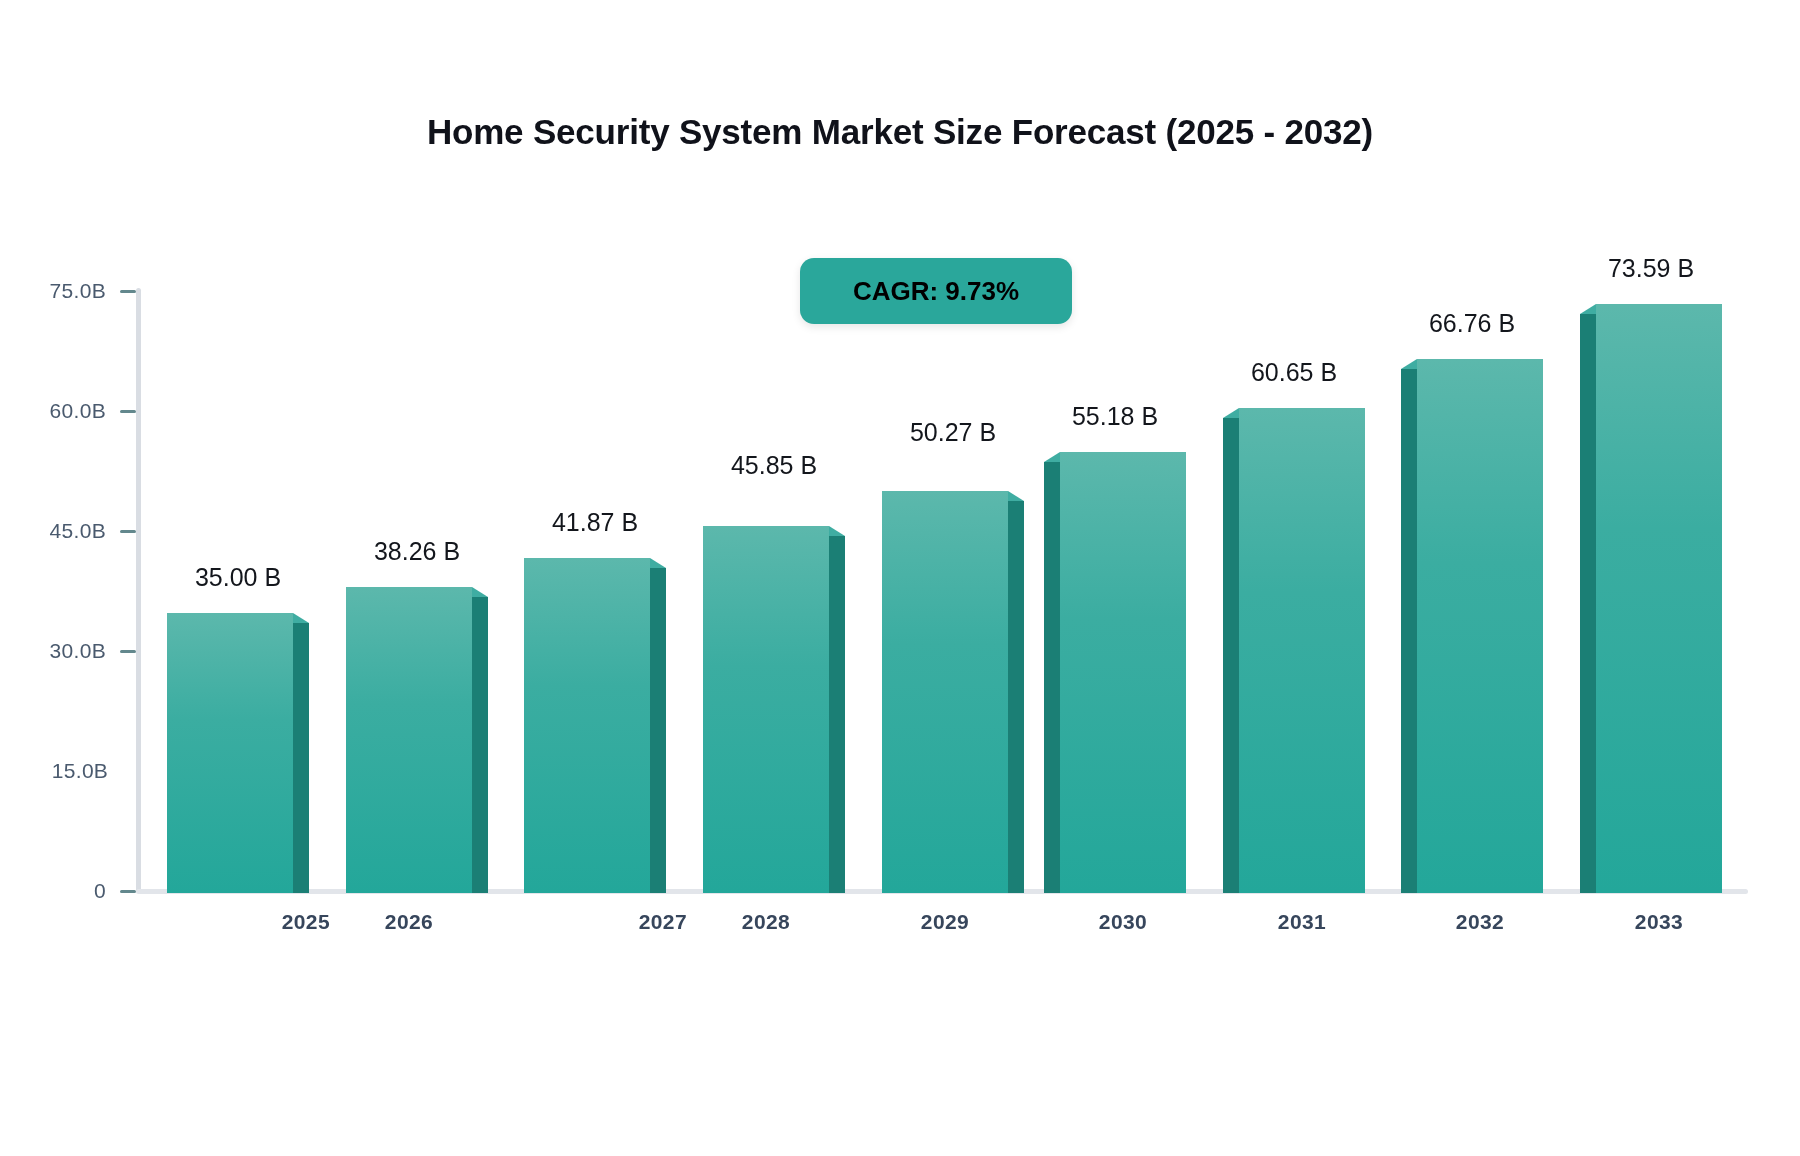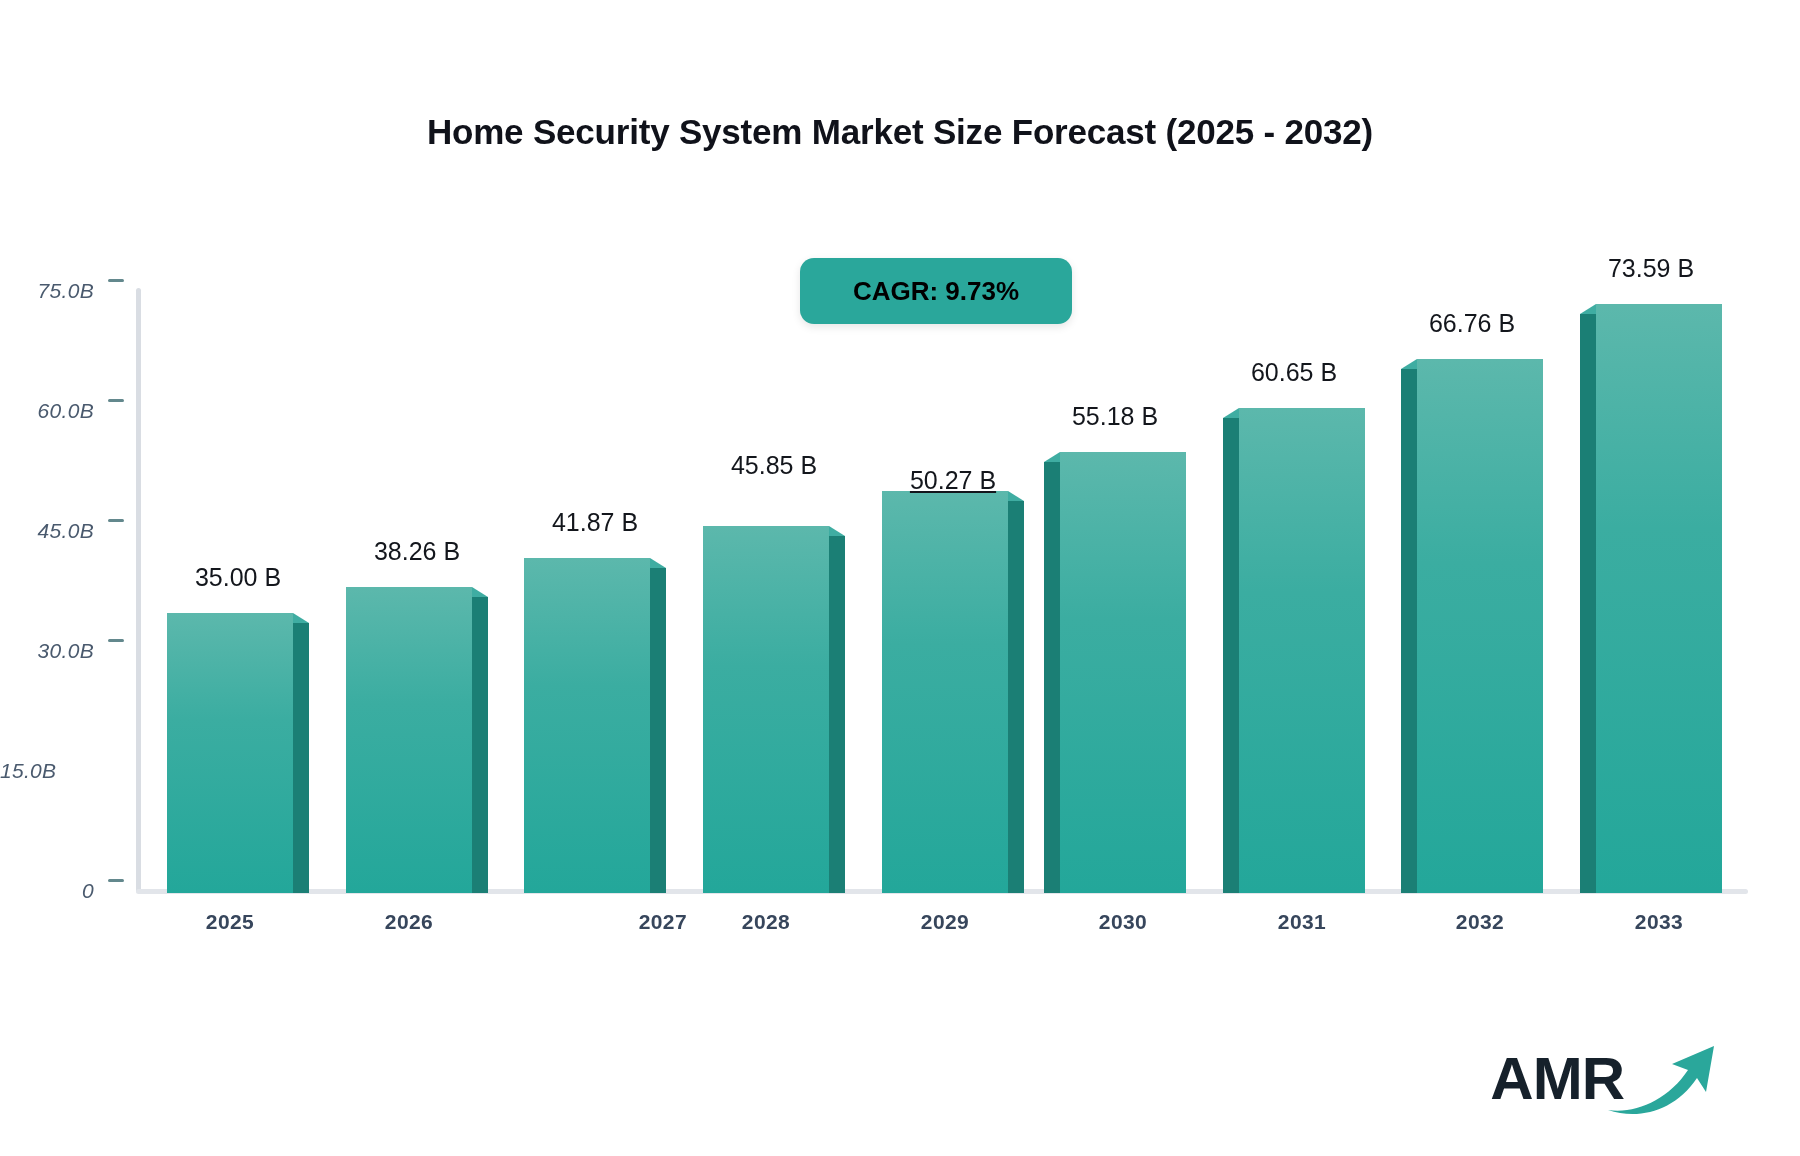--- a/index.html
+++ b/index.html
@@ -67,27 +67,26 @@
   }
   #x-axis-line {
     position: absolute;
     left: 136px; top: 889px;
     width: 1612px; height: 5px;
     background: #e2e5ea;
     border-radius: 3px;
   }
   .y-tick {
     position: absolute;
-    left: 0; width: 136px;
+    left: 12px; width: 136px;
     height: 24px;
     margin-top: -12px;
     display: flex;
-    align-items: flex-start;
+    align-items: center;
     justify-content: flex-end;
-    font-style: italic;
   }
   .y-tick .lbl {
     font-size: 21px;
     color: #4a5a6e;
     letter-spacing: 0.3px;
     white-space: nowrap;
   }
   .y-tick .dash {
     display: inline-block;
     width: 16px; height: 3px;
@@ -218,21 +217,21 @@
           <div class="bar-side" style="height: 356.8px; left: 126px;"></div>
           <div class="bar-top" style="bottom: 356.8px; left: 126px; border-bottom: 10px solid rgb(63, 173, 162); border-right: 16px solid transparent;"></div>
           <div class="bar-body" style="left: 0px; height: 366.8px;"></div>
         </div>
         <div class="bar-label" style="left: 674px; top: 451px;">45.85 B</div>
         <div class="bar-group" style="left: 882px; width: 142px; height: 402.16px;">
           <div class="bar-side" style="height: 392.16px; left: 126px;"></div>
           <div class="bar-top" style="bottom: 392.16px; left: 126px; border-bottom: 10px solid rgb(63, 173, 162); border-right: 16px solid transparent;"></div>
           <div class="bar-body" style="left: 0px; height: 402.16px;"></div>
         </div>
-        <div class="bar-label" style="left: 853px; top: 466px; text-decoration: underline;">50.27 B</div>
+        <div class="bar-label" style="left: 853px; top: 418px;">50.27 B</div>
         <div class="bar-group" style="left: 1060px; width: 142px; height: 441.44px;">
           <div class="bar-side" style="height: 431.44px; left: -16px;"></div>
           <div class="bar-top" style="bottom: 431.44px; left: -16px; border-bottom: 10px solid rgb(63, 173, 162); border-left: 16px solid transparent;"></div>
           <div class="bar-body" style="left: 0px; height: 441.44px;"></div>
         </div>
         <div class="bar-label" style="left: 1015px; top: 401.56px;">55.18 B</div>
         <div class="bar-group" style="left: 1239px; width: 142px; height: 485.2px;">
           <div class="bar-side" style="height: 475.2px; left: -16px;"></div>
           <div class="bar-top" style="bottom: 475.2px; left: -16px; border-bottom: 10px solid rgb(63, 173, 162); border-left: 16px solid transparent;"></div>
           <div class="bar-body" style="left: 0px; height: 485.2px;"></div>
@@ -245,34 +244,26 @@
         </div>
         <div class="bar-label" style="left: 1372px; top: 308.92px;">66.76 B</div>
         <div class="bar-group" style="left: 1596px; width: 142px; height: 588.72px;">
           <div class="bar-side" style="height: 578.72px; left: -16px;"></div>
           <div class="bar-top" style="bottom: 578.72px; left: -16px; border-bottom: 10px solid rgb(63, 173, 162); border-left: 16px solid transparent;"></div>
           <div class="bar-body" style="left: 0px; height: 588.72px;"></div>
         </div>
         <div class="bar-label" style="left: 1551px; top: 254.28px;">73.59 B</div>
       </div>
     <div id="x-ticks">
-        <div class="x-label" style="left: 130px;">2025</div>
+        <div class="x-label" style="left: 130px; text-align: right;">2025</div>
         <div class="x-label" style="left: 309px;">2026</div>
         <div class="x-label" style="left: 487px; text-align: right;">2027</div>
         <div class="x-label" style="left: 666px;">2028</div>
         <div class="x-label" style="left: 845px;">2029</div>
         <div class="x-label" style="left: 1023px;">2030</div>
         <div class="x-label" style="left: 1202px;">2031</div>
         <div class="x-label" style="left: 1380px;">2032</div>
         <div class="x-label" style="left: 1559px;">2033</div>
       </div>
   </div>
 
-  <div id="amr-logo">
-    <span id="amr-text">AMR</span>
-    <span id="amr-arrow">
-      <svg width="120" height="78" viewBox="0 0 120 78">
-        <path d="M6 70 C34 74, 66 60, 86 30 L70 24 L112 6 L104 52 L95 38 C72 72, 36 80, 6 70 Z" fill="#2aa79b"></path>
-      </svg>
-    </span>
-  </div>
 
 </div>
 
 </body></html>

